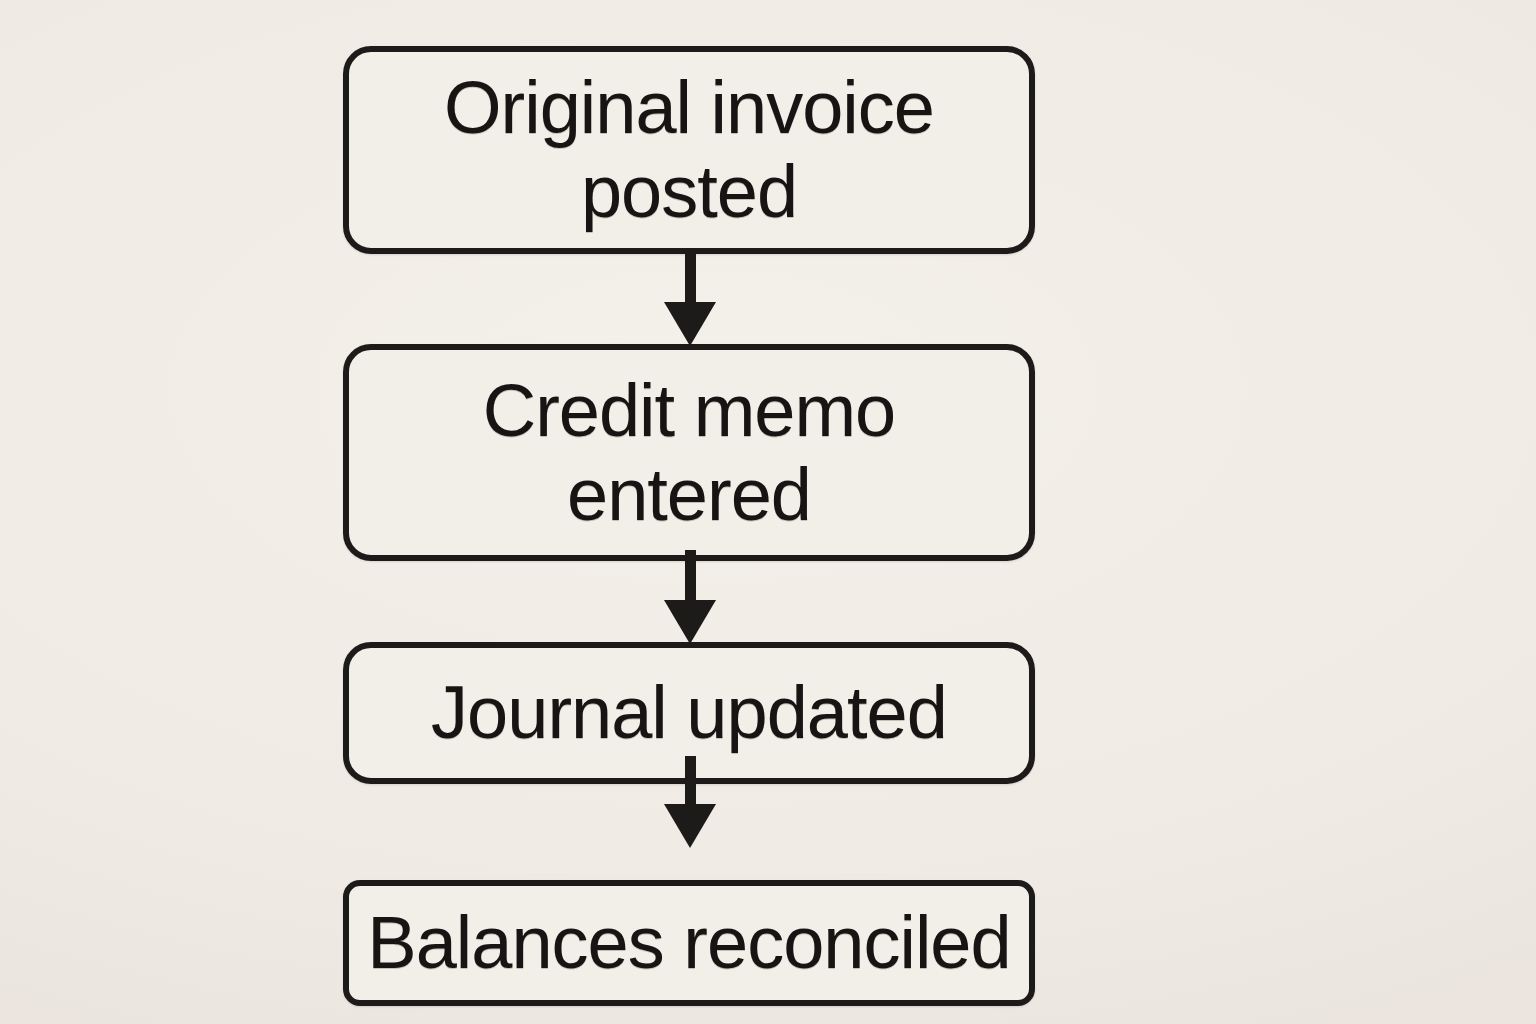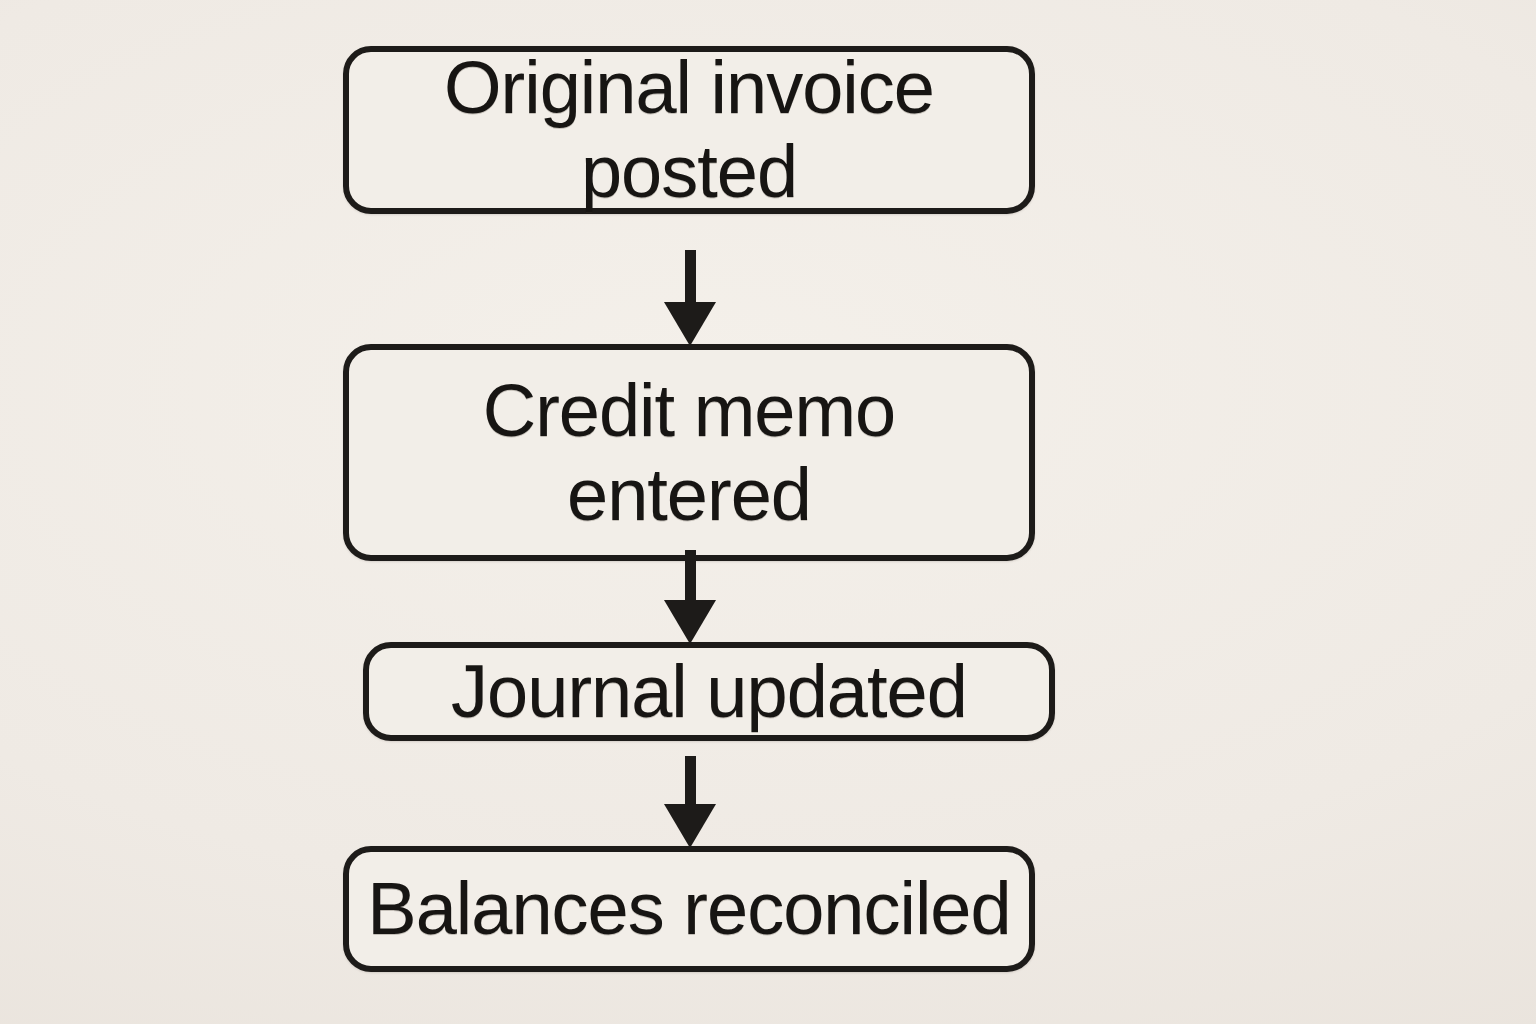--- a/index.html
+++ b/index.html
@@ -32,24 +32,24 @@
   .node-label {
     font-size: 74px;
     line-height: 1.13;
     font-weight: 400;
     letter-spacing: -1px;
     color: #171513;
     text-align: center;
     white-space: pre-line;
     text-shadow: 0 1px 0 rgba(60,50,40,0.25);
   }
-  .node-1 { top: 46px;  height: 168px; }
+  .node-1 { top: 46px;  height: 208px; }
   .node-2 { top: 344px; height: 217px; }
-  .node-3 { top: 642px; height: 99px; margin-left: 20px; }
-  .node-4 { top: 846px; height: 126px; }
+  .node-3 { top: 642px; height: 142px; }
+  .node-4 { top: 880px; height: 126px; border-radius: 17px; }
 
   
   .flow-arrow {
     position: absolute;
     left: 664px;            
     width: 52px;
     display: flex;
     flex-direction: column;
     align-items: center;
   }

